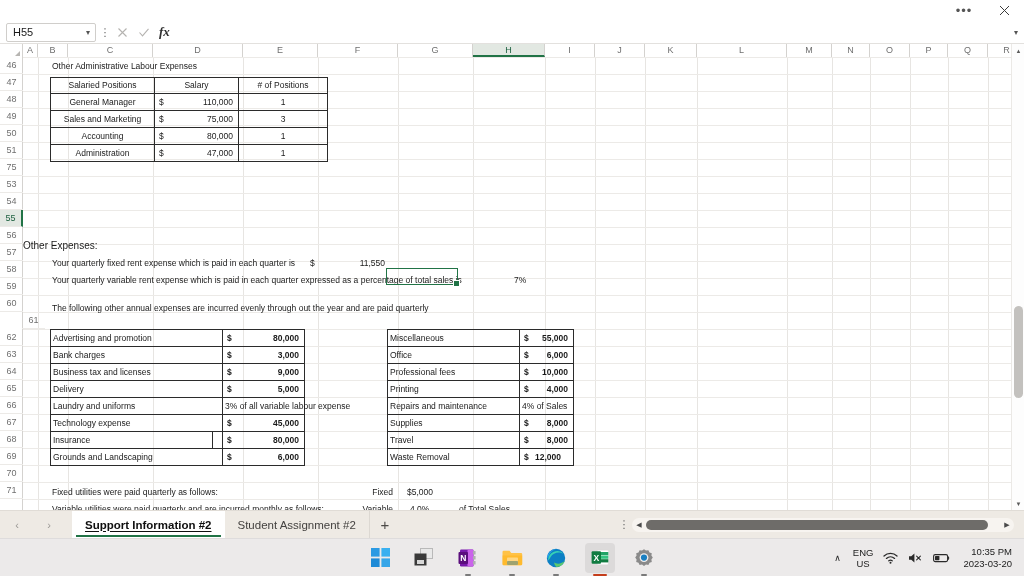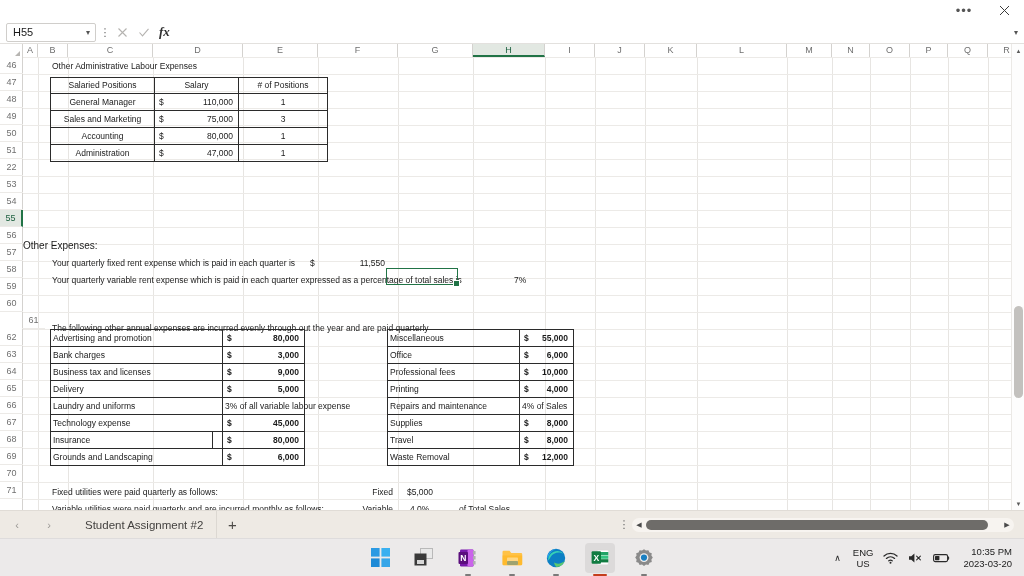--- a/index.html
+++ b/index.html
@@ -326,21 +326,21 @@
 
   <div class="rows-area">
 
     <div class="rowhead-col" id="rowheads">
         <div class="rowhead" style="height: 17px; line-height: 17px;">46</div>
         <div class="rowhead" style="height: 17px; line-height: 17px;">47</div>
         <div class="rowhead" style="height: 17px; line-height: 17px;">48</div>
         <div class="rowhead" style="height: 17px; line-height: 17px;">49</div>
         <div class="rowhead" style="height: 17px; line-height: 17px;">50</div>
         <div class="rowhead" style="height: 17px; line-height: 17px;">51</div>
-        <div class="rowhead" style="height: 17px; line-height: 17px;">22</div>
+        <div class="rowhead" style="height: 17px; line-height: 17px;">75</div>
         <div class="rowhead" style="height: 17px; line-height: 17px;">53</div>
         <div class="rowhead" style="height: 17px; line-height: 17px;">54</div>
         <div class="rowhead active" style="height: 17px; line-height: 17px;">55</div>
         <div class="rowhead" style="height: 17px; line-height: 17px;">56</div>
         <div class="rowhead" style="height: 17px; line-height: 17px;">57</div>
         <div class="rowhead" style="height: 17px; line-height: 17px;">58</div>
         <div class="rowhead" style="height: 17px; line-height: 17px;">59</div>
         <div class="rowhead" style="height: 17px; line-height: 17px;">60</div>
         <div class="rowhead" style="height: 17px; line-height: 17px; margin-left: 22px;">61</div>
         <div class="rowhead" style="height: 17px; line-height: 17px;">62</div>
@@ -439,21 +439,21 @@
 
       <div class="cell l" style="left:27px; top:200px; width:300px; height:13px;">Your quarterly fixed rent expense which is paid in each quarter is</div>
       <div class="cell l" style="left:285px; top:200px; width:12px; height:13px;">$</div>
       <div class="cell r" style="left:300px; top:200px; width:64px; height:13px;">11,550</div>
 
       <div class="cell l" style="left:27px; top:217px; width:420px; height:13px;">Your quarterly variable rent expense which is paid in each quarter expressed as a percentage of total sales is</div>
       <div class="cell l" style="left:489px; top:217px; width:50px; height:13px;">7%</div>
 
       <div class="active-cell" style="left:363px; top:211px; width:72px; height:17px;"></div>
 
-      <div class="cell l" style="left:27px; top:245px; width:400px; height:13px;margin-top:20px;">The following other annual expenses are incurred evenly through out the year and are paid quarterly</div>
+      <div class="cell l" style="left:27px; top:245px; width:400px; height:13px;">The following other annual expenses are incurred evenly through out the year and are paid quarterly</div>
 
       <div id="left-expense-table">
           <div class="cell l" style="left: 27px; top: 272px; width: 173px; height: 18px; border: 1px solid rgb(43, 43, 43);">Advertising and promotion</div>
           <div class="cell " style="left: 199px; top: 272px; width: 83px; height: 18px; border: 1px solid rgb(43, 43, 43); position: absolute;">
             <span style="position: absolute; left: 4px; font-weight: bold;">$</span>
             <span style="position: absolute; right: 5px; font-weight: bold;">80,000</span>
           </div>
           <div class="cell l" style="left: 27px; top: 289px; width: 173px; height: 18px; border: 1px solid rgb(43, 43, 43);">Bank charges</div>
           <div class="cell " style="left: 199px; top: 289px; width: 83px; height: 18px; border: 1px solid rgb(43, 43, 43); position: absolute;">
             <span style="position: absolute; left: 4px; font-weight: bold;">$</span>
@@ -516,21 +516,21 @@
             <span style="position: absolute; right: 5px; font-weight: bold;">8,000</span>
           </div>
           <div class="cell l" style="left: 364px; top: 374px; width: 133px; height: 18px; border: 1px solid rgb(43, 43, 43);">Travel</div>
           <div class="cell " style="left: 496px; top: 374px; width: 55px; height: 18px; border: 1px solid rgb(43, 43, 43); position: absolute;">
             <span style="position: absolute; left: 4px; font-weight: bold;">$</span>
             <span style="position: absolute; right: 5px; font-weight: bold;">8,000</span>
           </div>
           <div class="cell l" style="left: 364px; top: 391px; width: 133px; height: 18px; border: 1px solid rgb(43, 43, 43);">Waste Removal</div>
           <div class="cell " style="left: 496px; top: 391px; width: 55px; height: 18px; border: 1px solid rgb(43, 43, 43); position: absolute;">
             <span style="position: absolute; left: 4px; font-weight: bold;">$</span>
-            <span style="position: absolute; right: 5px; font-weight: bold;">12,000</span>
+            <span style="position: absolute; right: 12px; font-weight: bold;">12,000</span>
           </div>
         </div>
 
       <div class="cell l" style="left:27px; top:429px; width:270px; height:13px;">Fixed utilities were paid quarterly as follows:</div>
       <div class="cell r" style="left:312px; top:429px; width:60px; height:13px;">Fixed</div>
       <div class="cell l b" style="left:382px; top:429px; width:60px; height:13px;">$5,000</div>
 
       <div class="cell l" style="left:27px; top:446px; width:290px; height:13px;">Variable utilities were paid quarterly and are incurred monthly as follows:</div>
       <div class="cell r" style="left:312px; top:446px; width:60px; height:13px;">Variable</div>
       <div class="cell l b" style="left:385px; top:446px; width:50px; height:13px;">4.0%</div>
@@ -545,20 +545,23 @@
   <div class="vs-thumb" style="top:262px; height:92px;"></div>
   <div class="vs-arrow" style="position:absolute; bottom:0;">▼</div>
 </div>
 
 <div class="tabbar">
   <div class="tab-navs">
     <div class="tab-nav">‹</div>
     <div class="tab-nav">›</div>
   </div>
   <div class="sheet-tabs" id="sheet-tabs">
+      <div class="sheet-tab active">
+        <span>Support Information #2</span>
+      </div>
       <div class="sheet-tab">
         <span>Student Assignment #2</span>
       </div>
     </div>
   <div class="addsheet">+</div>
   <div class="tabbar-right">
     <div class="hs-dots">⋮</div>
     <div class="hscroll">
       <div class="hs-arrow">◀</div>
       <div class="hs-track">

